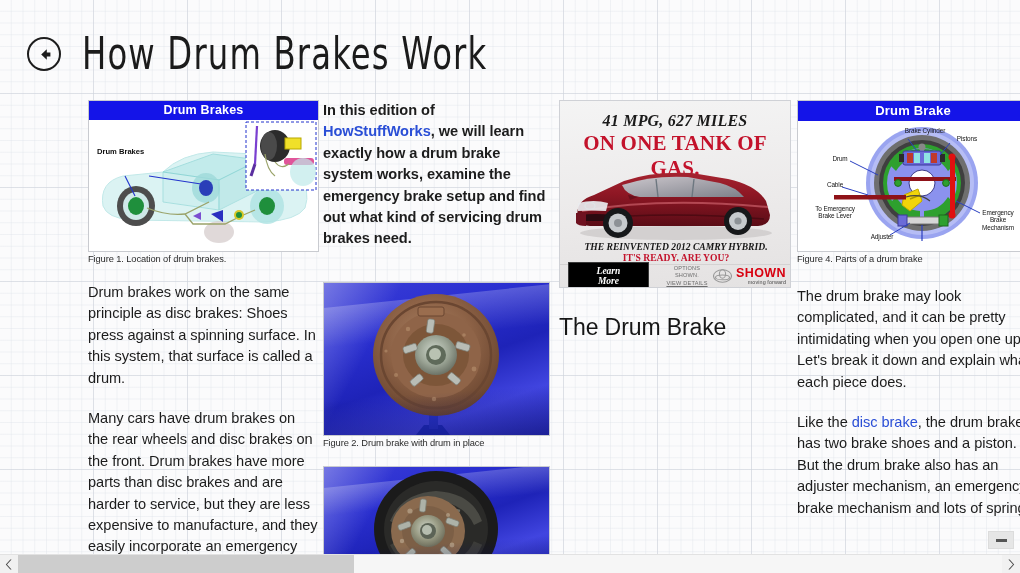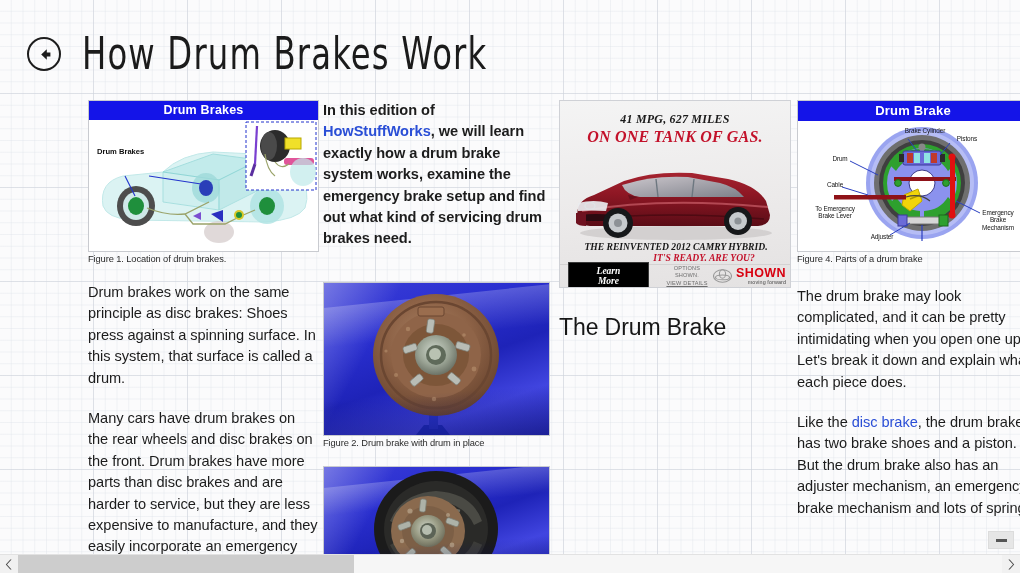--- a/index.html
+++ b/index.html
@@ -96,30 +96,30 @@
   #fig4 .lbl {
     position:absolute; font-size:6.4px; color:#111; text-align:center;
     line-height:7.4px; letter-spacing:-.1px;
   }
 
   
   #ad { width:232px; height:188px; border:1px solid #cfd1d6;
         background:linear-gradient(175deg,#f4f4f4 0%,#eceaea 55%,#e4e2e2 100%);
         position:relative; overflow:hidden; }
   #ad-l1 { text-align:center; font-family:"Liberation Serif",serif; font-style:italic;
-           font-weight:bold; font-size:12px; color:#1a1a1a; margin-top:11px; letter-spacing:.2px; }
-  #ad-l2 { text-align:center; font-family:"Liberation Serif",serif; font-style:italic;
-           font-weight:bold; font-size:16px; color:#c3122b; margin-top:1px; letter-spacing:.2px; }
+           font-weight:bold; font-size:16px; color:#1a1a1a; margin-top:11px; letter-spacing:.2px; }
+  #ad-l2 { text-align:center; font-family:"Liberation Serif",serif; 
+           font-weight:bold; font-size:21px; color:#c3122b; margin-top:1px; letter-spacing:.2px; }
   #ad-car { position:absolute; left:0; top:52px; width:232px; height:88px; }
   #ad-l3 { position:absolute; left:0; top:140px; width:232px; text-align:center;
            font-family:"Liberation Serif",serif; font-style:italic; font-weight:bold;
            font-size:9.6px; color:#161616; }
   #ad-l4 { position:absolute; left:0; top:151px; width:232px; text-align:center;
-           font-family:"Liberation Serif",serif; font-style:italic; font-weight:bold;
-           font-size:9.6px; color:#c3122b;margin-left:28px; }
+           font-family:"Liberation Serif",serif; font-weight:bold;
+           font-size:9.6px; color:#c3122b; }
   #ad-bar { position:absolute; left:0; bottom:0; width:232px; height:23px;
             border-top:1px solid #d4d2d2; display:flex; align-items:center; }
   #ad-cta { margin-left:8px; background:#000; color:#fff; font-family:"Liberation Serif",serif;
             font-style:italic; font-weight:bold; font-size:9.5px; padding:3px 16px;
             border:1px solid #3a3a3a; cursor:pointer;text-align:center; }
   #ad-opts { margin-left:12px; font-size:5.6px; color:#6d6d6d; line-height:7.4px; text-align:center;
              letter-spacing:.2px; }
   #ad-opts u { cursor:pointer; }
   #ad-toyota { margin-left:auto; margin-right:6px; display:flex; align-items:center; }
   #toyota-word { color:#d8000f; font-weight:bold; font-size:12.5px; letter-spacing:.4px;

